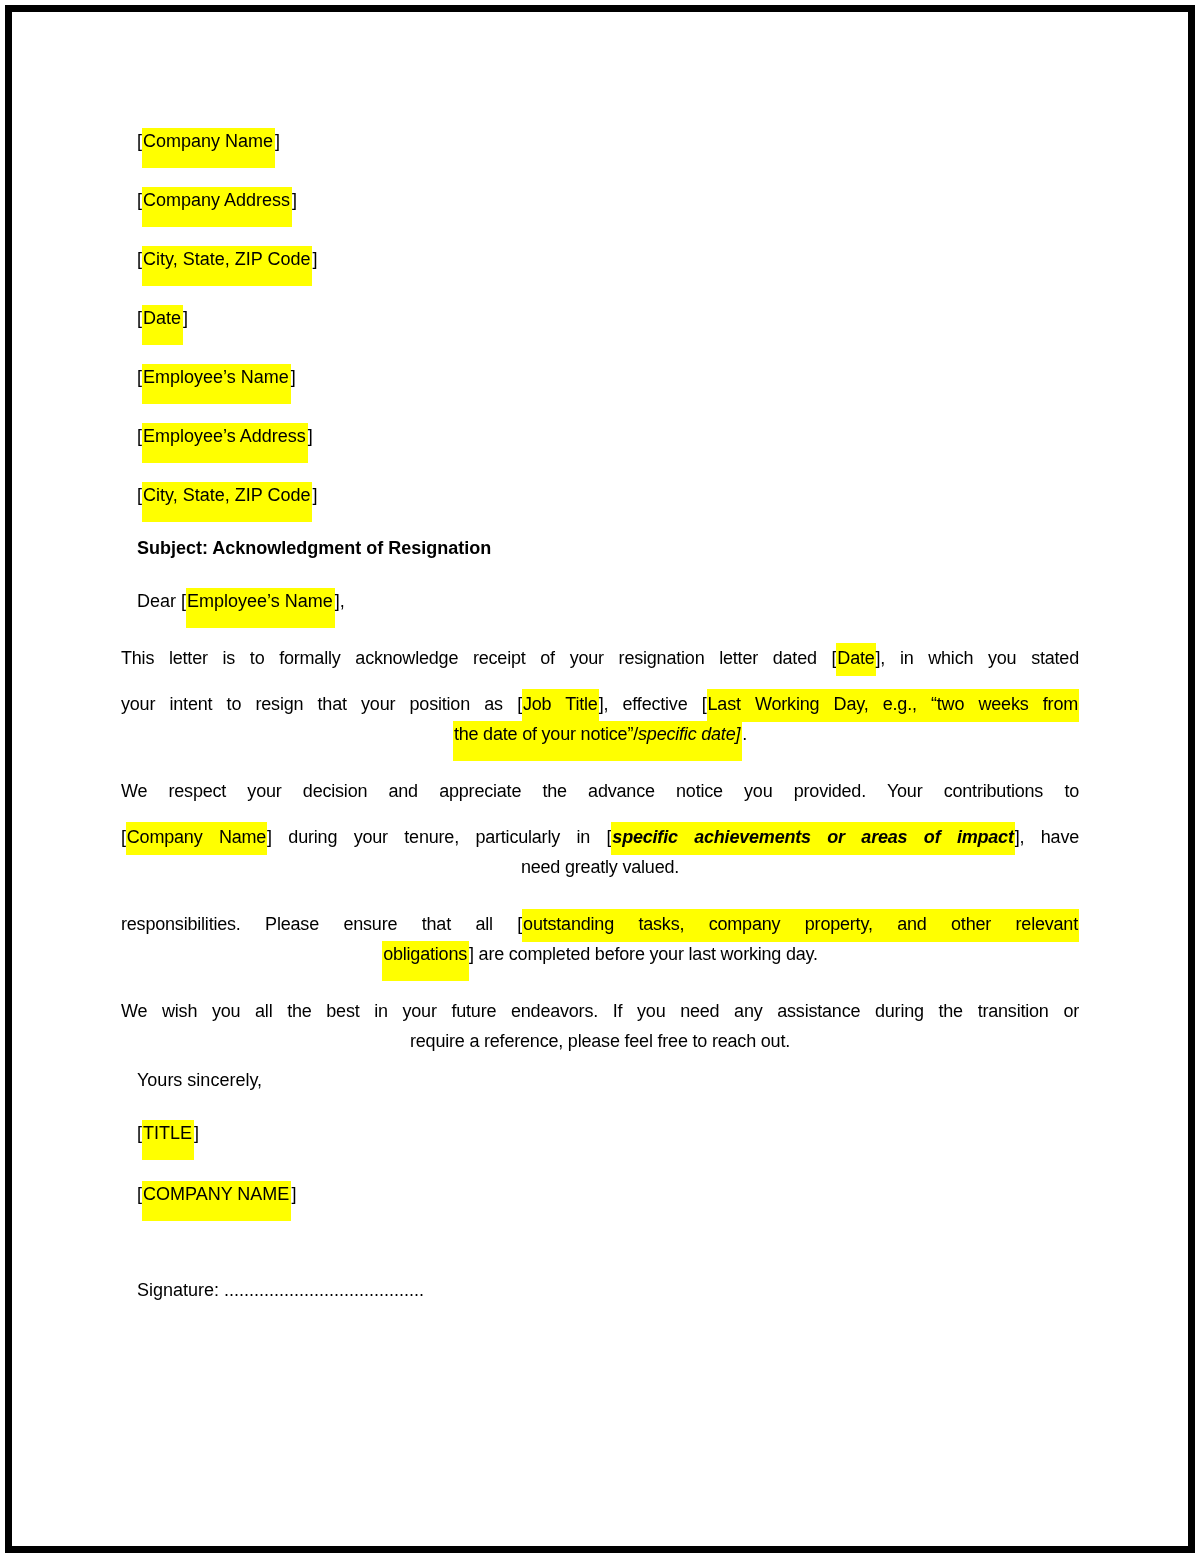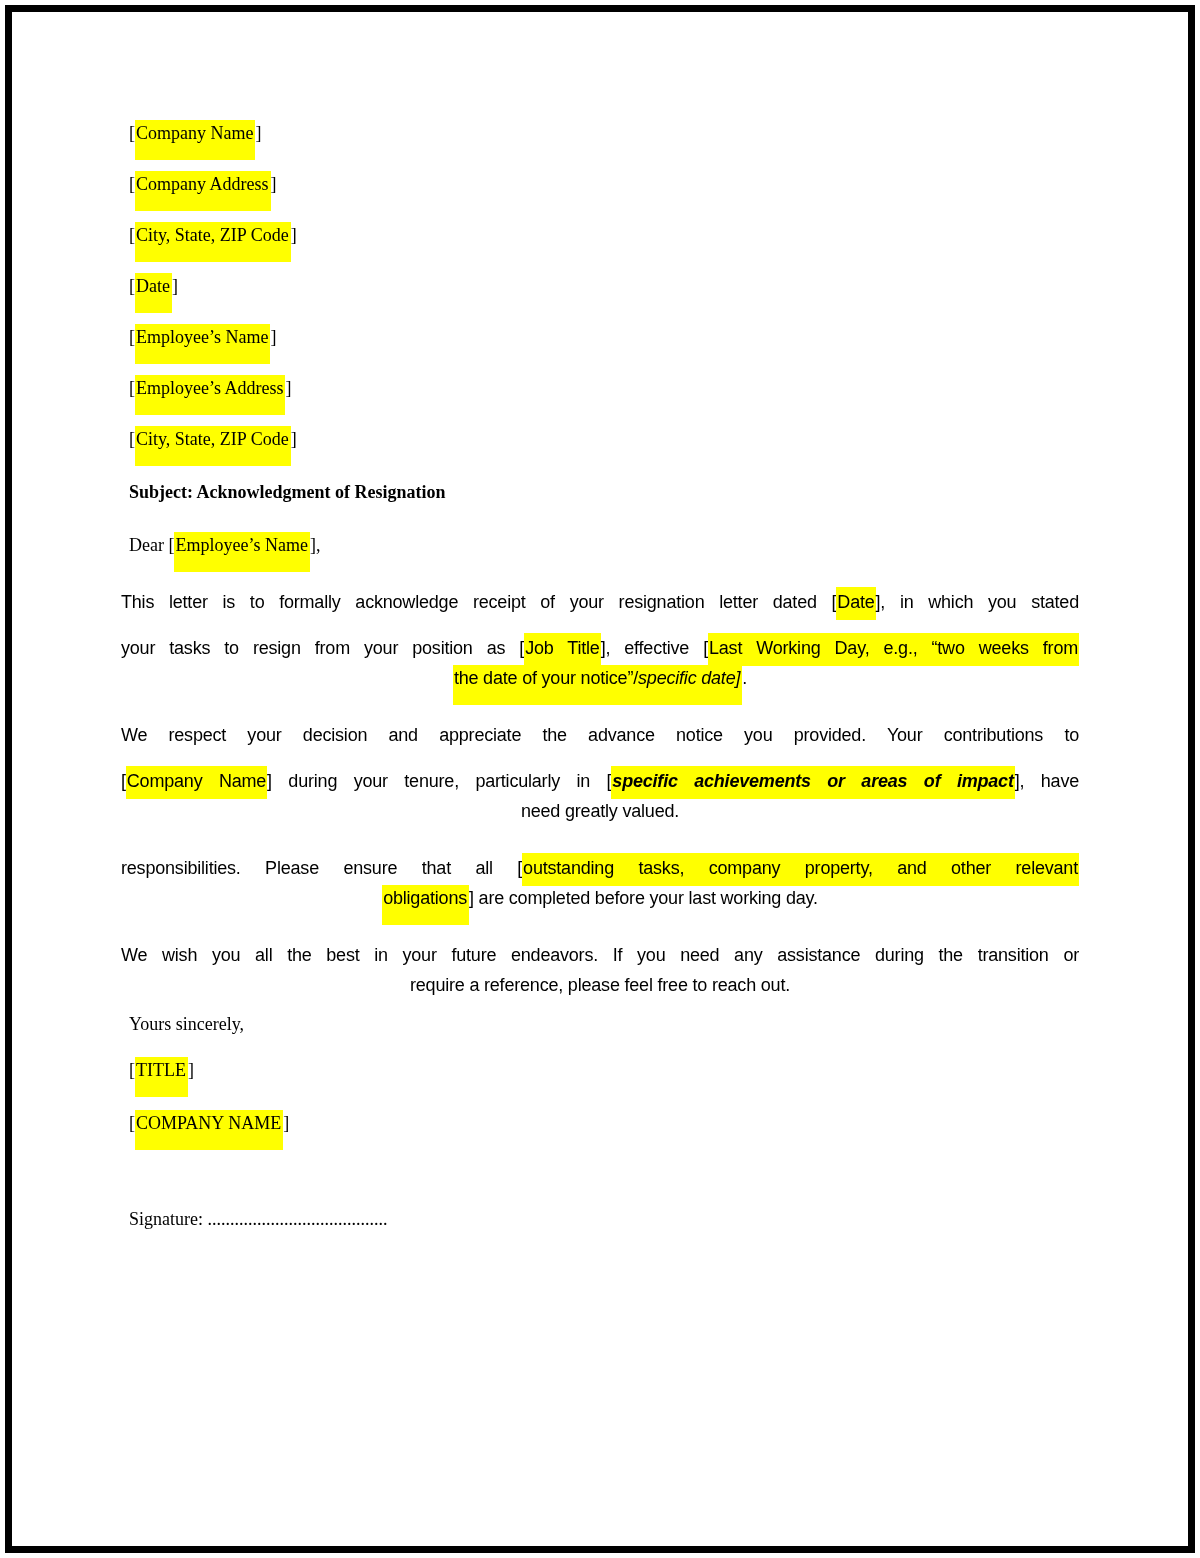--- a/index.html
+++ b/index.html
@@ -19,21 +19,21 @@
     pointer-events: none;
   }
   .content {
     position: absolute;
     left: 121px;
     top: 104px;
     width: 958px;
     font-size: 18px;
     line-height: 30px;
   }
-  p { margin: 8px; font-family: Liberation Serif, serif; }
+  p { margin: 16px; }
   .aline { line-height: 43px; }
   .sigline45 { line-height: 45px; }
   
   .hl {
     background: #ffff00;
     padding: 5px 1px 8px 1px;
   }
   
   .hlx {
     background: #ffff00;
@@ -74,21 +74,21 @@
       <p class="aline"><span>[</span><span class="hlx">Employee’s Address</span><span>]</span></p>
       <p class="aline"><span>[</span><span class="hlx">City, State, ZIP Code</span><span>]</span></p>
     </div>
 
     <p class="subject"><span>Subject: Acknowledgment of Resignation</span></p>
 
     <p class="salutation"><span>Dear [</span><span class="hlx">Employee’s Name</span><span>],</span></p>
 
     <div class="para">
       <div class="jl"><span>This letter is to formally acknowledge receipt of your resignation letter dated [</span><span class="hl">Date</span><span>], in which you stated</span></div>
-      <div class="jl"><span>your tasks to resign from your position as [</span><span class="hl">Job Title</span><span>], effective [</span><span class="hl">Last Working Day, e.g., “two weeks from</span></div>
+      <div class="jl"><span>your intent to resign that your position as [</span><span class="hl">Job Title</span><span>], effective [</span><span class="hl">Last Working Day, e.g., “two weeks from</span></div>
       <div class="jlast"><span class="hlx"><span>the date of your notice”/</span><span class="it">specific date]</span></span><span>.</span></div>
     </div>
 
     <div class="para">
       <div class="jl"><span>We respect your decision and appreciate the advance notice you provided. Your contributions to</span></div>
       <div class="jl"><span>[</span><span class="hl">Company Name</span><span>] during your tenure, particularly in [</span><span class="hl bi">specific achievements or areas of impact</span><span>], have</span></div>
       <div class="jlast"><span>need greatly valued.</span></div>
     </div>
 
     <div class="para">

